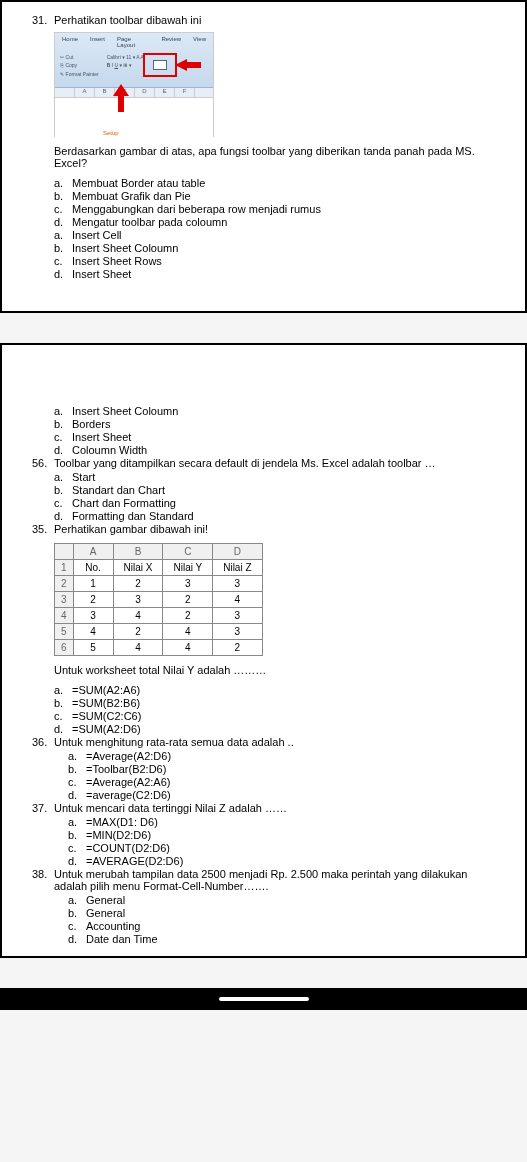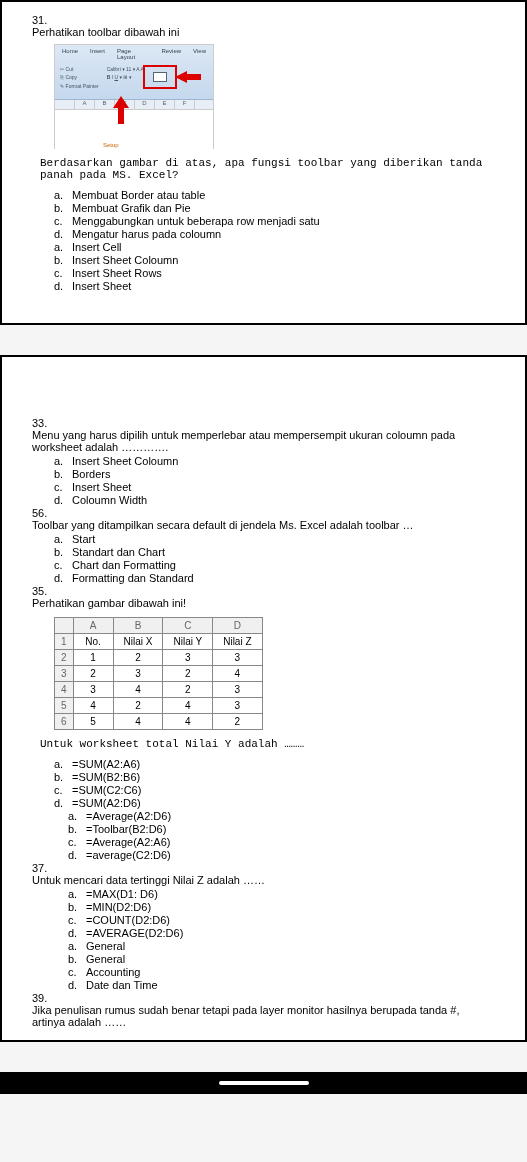--- a/index.html
+++ b/index.html
@@ -19,21 +19,20 @@
       margin: 0 0 30px 0;
       padding: 12px 30px 30px 30px;
     }
     .page2 {
       padding-top: 60px;
       padding-bottom: 10px;
     }
     .q-line {
       display: flex;
       margin-bottom: 2px;
-      flex-direction: column;
     }
     .q-num {
       width: 22px;
       flex-shrink: 0;
     }
     .q-text {
       flex: 1;
     }
     .options {
       margin-left: 22px;
@@ -163,24 +162,23 @@
       background: #d00;
     }
     .setup-label {
       position: absolute;
       bottom: 2px;
       left: 48px;
       font-size: 6px;
       color: #c60;
     }
     .indent-text {
-      margin-left: 8px;
+      margin-left: 22px;
       margin-top: 8px;
       margin-bottom: 8px;
-      font-family: Liberation Mono, monospace;
     }
     .data-table {
       margin: 8px 0 8px 22px;
       border-collapse: collapse;
       font-size: 10px;
     }
     .data-table td {
       border: 1px solid #888;
       padding: 2px 10px;
       text-align: center;
@@ -269,25 +267,25 @@
     <div class="opt-line">
         <div class="opt-letter">a.</div>
         <div>Membuat Border atau table</div>
       </div>
     <div class="opt-line">
         <div class="opt-letter">b.</div>
         <div>Membuat Grafik dan Pie</div>
       </div>
     <div class="opt-line">
         <div class="opt-letter">c.</div>
-        <div>Menggabungkan untuk beberapa row menjadi satu</div>
-      </div>
-    <div class="opt-line">
-        <div class="opt-letter">d.</div>
-        <div>Mengatur harus pada coloumn</div>
+        <div>Menggabungkan dari beberapa row menjadi rumus</div>
+      </div>
+    <div class="opt-line">
+        <div class="opt-letter">d.</div>
+        <div>Mengatur toolbar pada coloumn</div>
       </div>
   </div>
 
   <div class="options">
     <div class="opt-line">
         <div class="opt-letter">a.</div>
         <div>Insert Cell</div>
       </div>
     <div class="opt-line">
         <div class="opt-letter">b.</div>
@@ -300,24 +298,20 @@
     <div class="opt-line">
         <div class="opt-letter">d.</div>
         <div>Insert Sheet</div>
       </div>
   </div>
 
 </div>
 
 <div class="page page2">
 
-  <div class="q-line">
-    <div class="q-num">33.</div>
-    <div class="q-text">Menu yang harus dipilih untuk memperlebar  atau mempersempit ukuran coloumn pada worksheet adalah ………….</div>
-  </div>
   <div class="options">
     <div class="opt-line">
         <div class="opt-letter">a.</div>
         <div>Insert Sheet Coloumn</div>
       </div>
     <div class="opt-line">
         <div class="opt-letter">b.</div>
         <div>Borders</div>
       </div>
     <div class="opt-line">
@@ -426,20 +420,24 @@
     <div class="opt-line">
         <div class="opt-letter">c.</div>
         <div>=SUM(C2:C6)</div>
       </div>
     <div class="opt-line">
         <div class="opt-letter">d.</div>
         <div>=SUM(A2:D6)</div>
       </div>
   </div>
 
+  <div class="q-line">
+    <div class="q-num">36.</div>
+    <div class="q-text">Untuk menghitung rata-rata semua data adalah ..</div>
+  </div>
   <div class="options sub-indent">
     <div class="opt-line">
         <div class="opt-letter">a.</div>
         <div>=Average(A2:D6)</div>
       </div>
     <div class="opt-line">
         <div class="opt-letter">b.</div>
         <div>=Toolbar(B2:D6)</div>
       </div>
     <div class="opt-line">
@@ -468,41 +466,41 @@
     <div class="opt-line">
         <div class="opt-letter">c.</div>
         <div>=COUNT(D2:D6)</div>
       </div>
     <div class="opt-line">
         <div class="opt-letter">d.</div>
         <div>=AVERAGE(D2:D6)</div>
       </div>
   </div>
 
+  <div class="q-line">
+    <div class="q-num">38.</div>
+    <div class="q-text">Untuk merubah tampilan data 2500 menjadi Rp. 2.500 maka perintah yang dilakukan adalah pilih menu Format-Cell-Number…….</div>
+  </div>
   <div class="options sub-indent">
     <div class="opt-line">
         <div class="opt-letter">a.</div>
         <div>General</div>
       </div>
     <div class="opt-line">
         <div class="opt-letter">b.</div>
         <div>General</div>
       </div>
     <div class="opt-line">
         <div class="opt-letter">c.</div>
         <div>Accounting</div>
       </div>
     <div class="opt-line">
         <div class="opt-letter">d.</div>
         <div>Date dan Time</div>
       </div>
   </div>
 
-  <div class="q-line">
-    <div class="q-num">39.</div>
-    <div class="q-text">Jika penulisan rumus sudah benar tetapi pada layer monitor hasilnya berupada tanda #, artinya adalah ……</div>
-  </div>
 
 </div>
 
 <div class="bottom-bar">
   <div class="home-indicator"></div>
 </div>
 
 </body></html>

